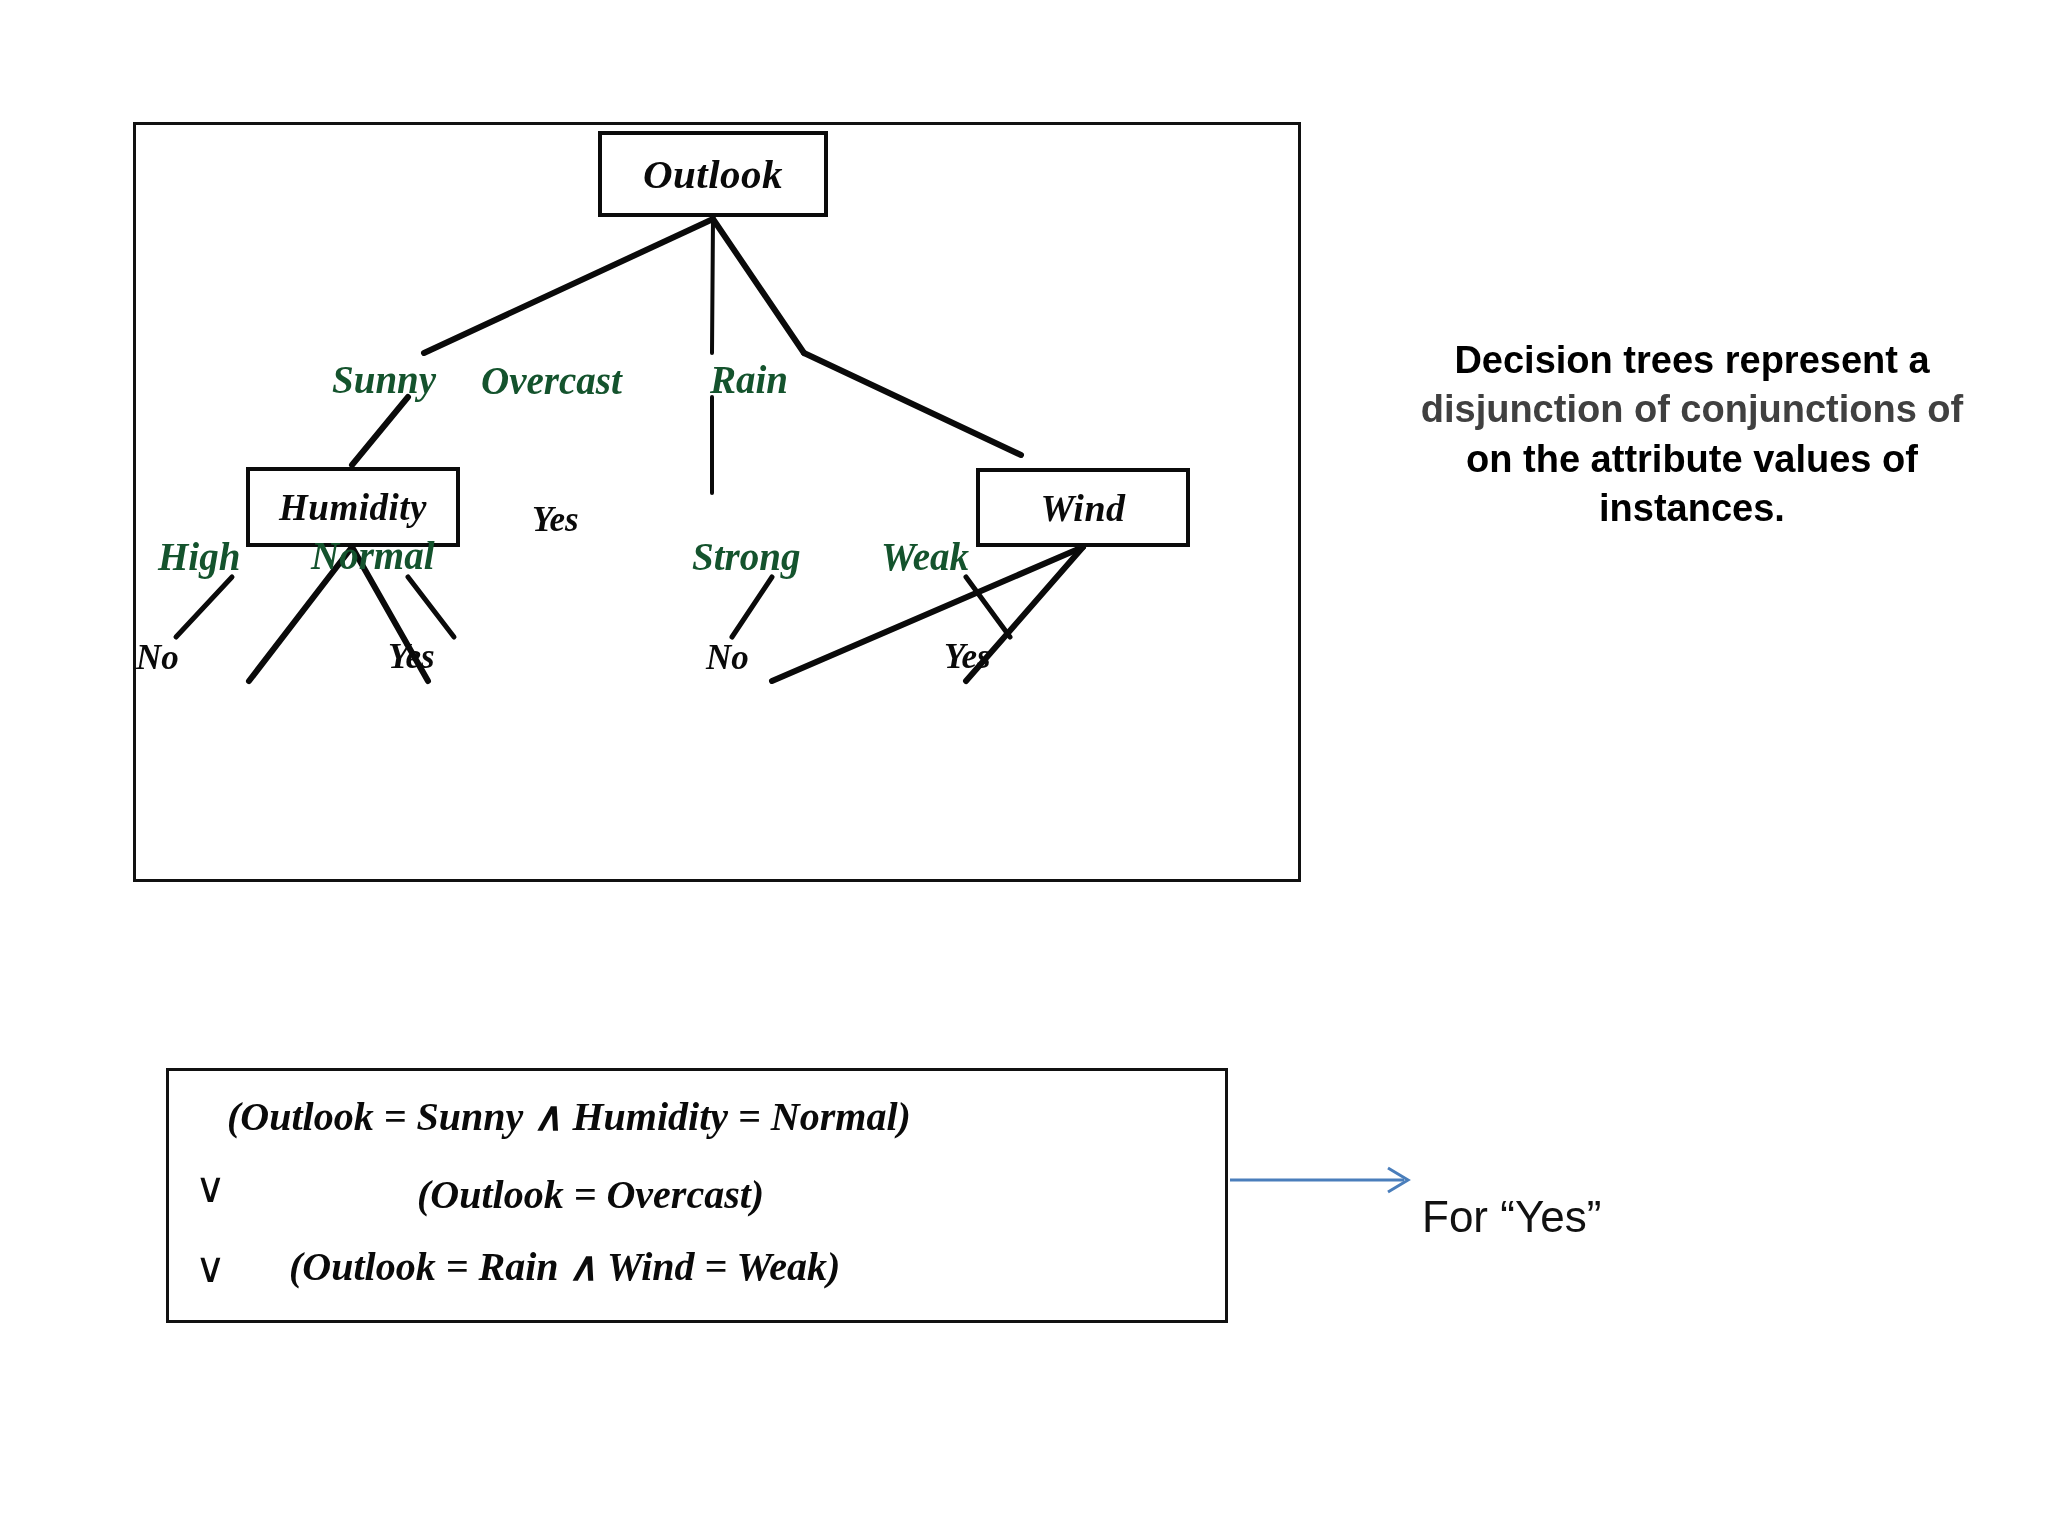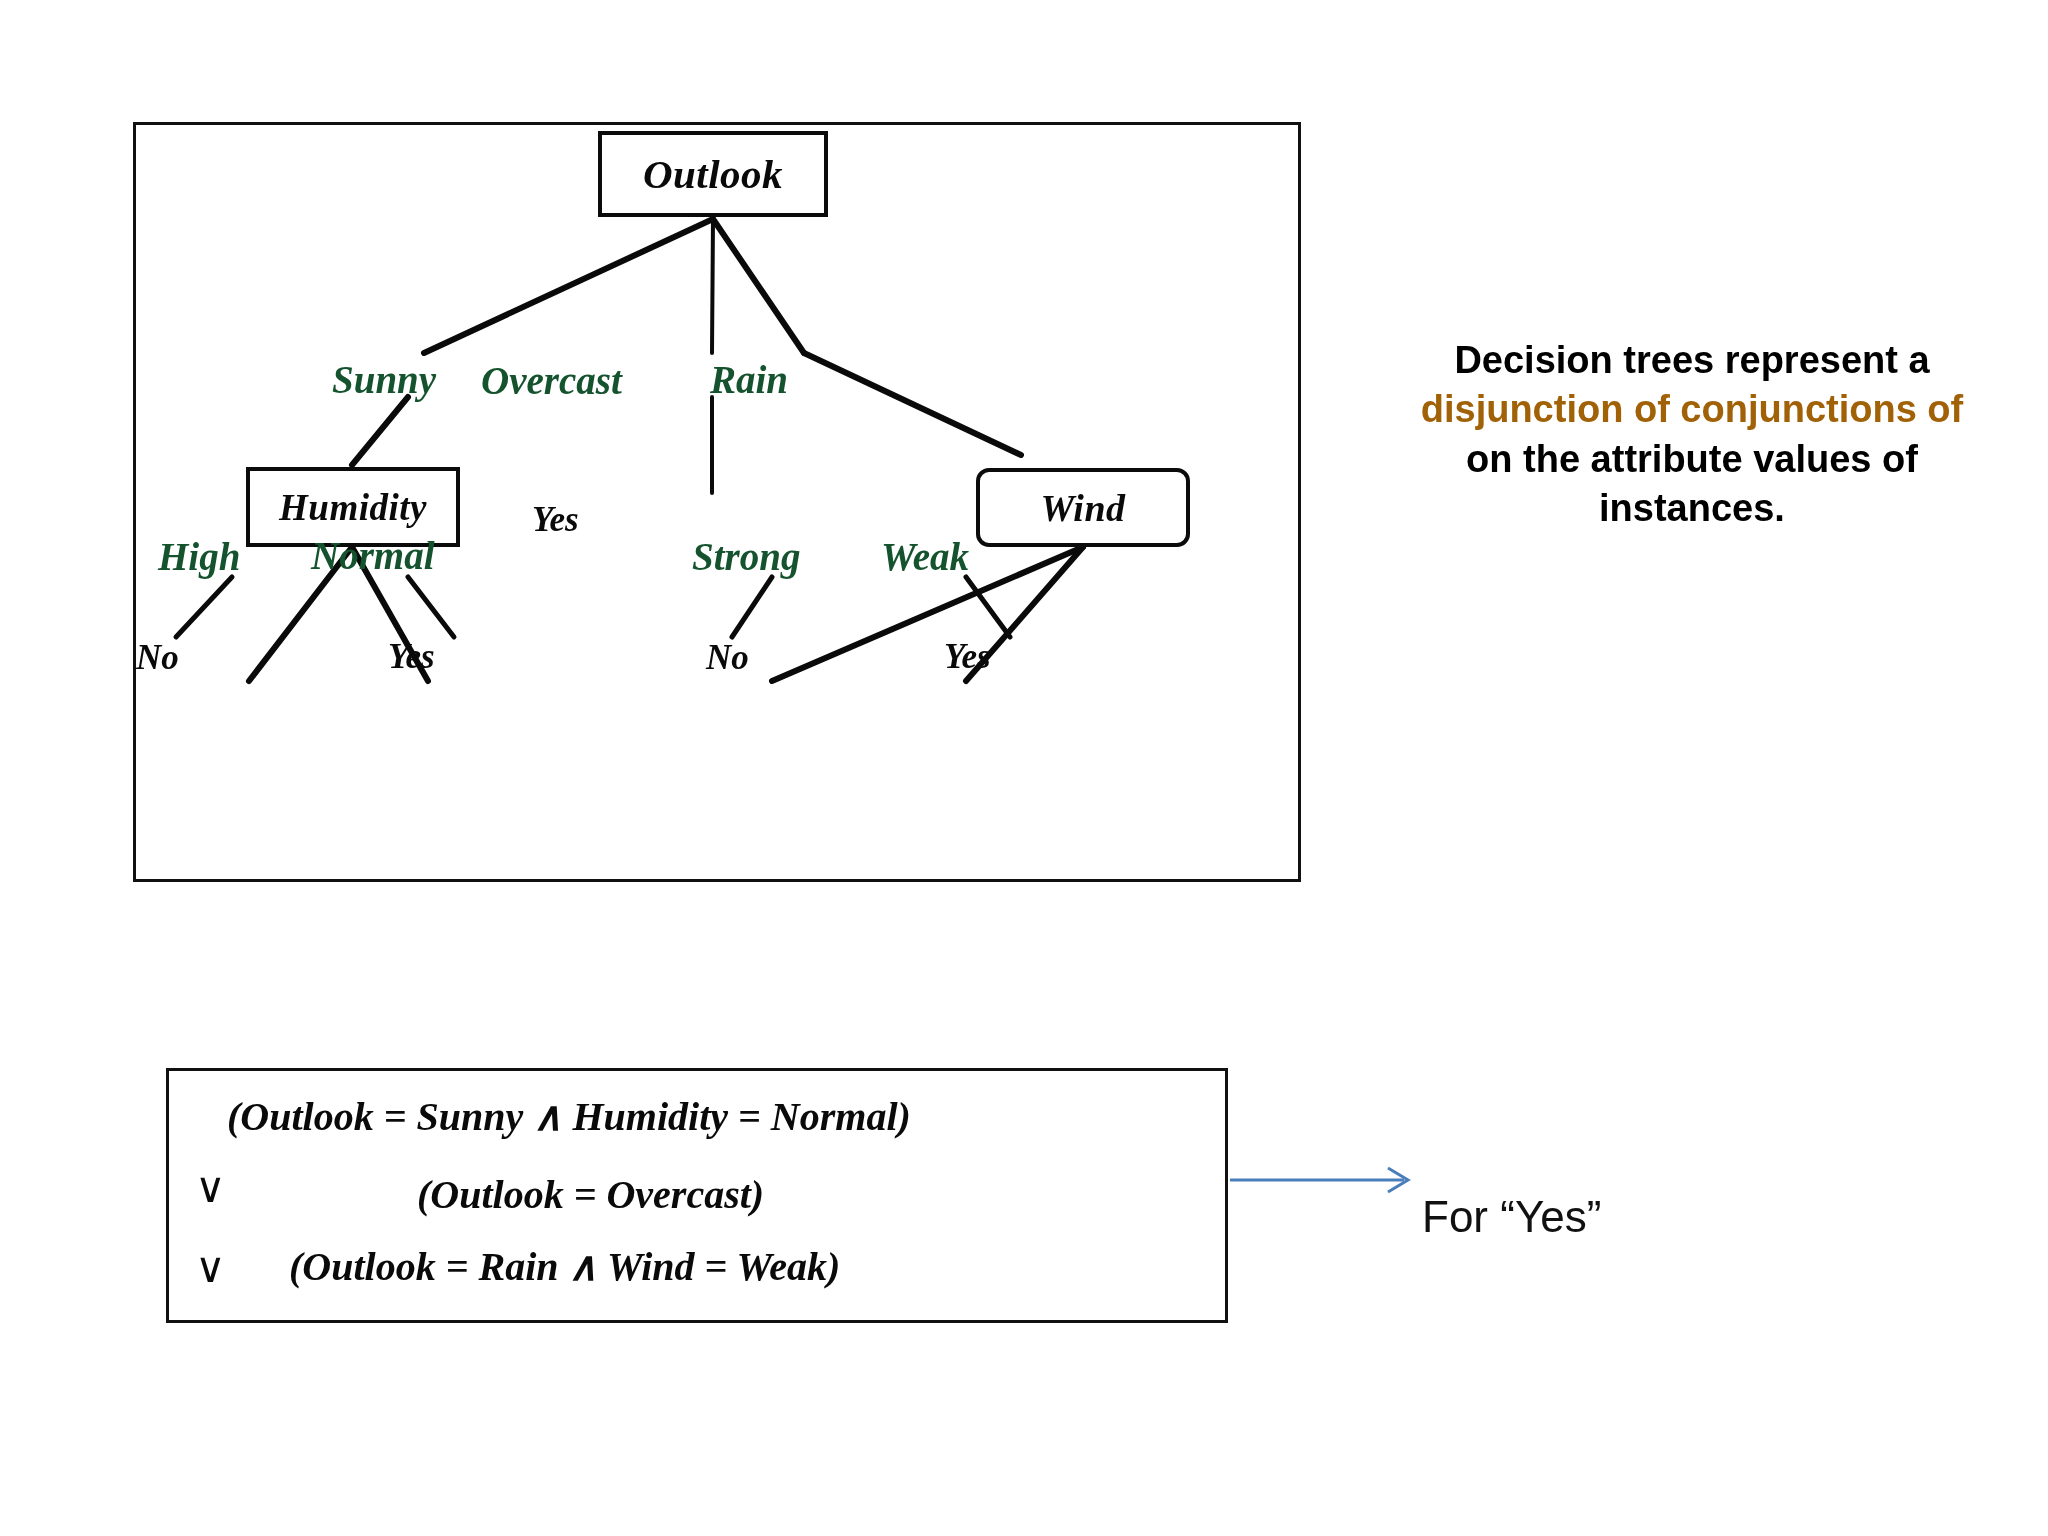--- a/index.html
+++ b/index.html
@@ -52,21 +52,20 @@
     left: 462px; top: 6px; width: 230px; height: 86px;
     font-size: 41px;
   }
   #node-humidity {
     left: 110px; top: 342px; width: 214px; height: 80px;
     font-size: 37px;
   }
   #node-wind {
     left: 840px; top: 343px; width: 214px; height: 79px;
     font-size: 38px;
-    border-radius: 13px;
   }
 
   .edge-label {
     position: absolute;
     font-family: "Liberation Serif", serif;
     font-style: italic;
     font-weight: 700;
     color: #14532d;
     white-space: nowrap;
     font-size: 39px;
@@ -103,21 +102,21 @@
     top: 336px;
     width: 680px;
     text-align: center;
     font-family: "Liberation Sans", sans-serif;
     font-weight: 700;
     font-size: 38px;
     line-height: 1.30;
     color: #000000;
   }
   #caption-block .hl {
-    color: #a16207;
+    color: #404040;
   }
 
   
   #formula-box {
     position: absolute;
     left: 166px;
     top: 1068px;
     width: 1062px;
     height: 255px;
     border: 3px solid #111111;

